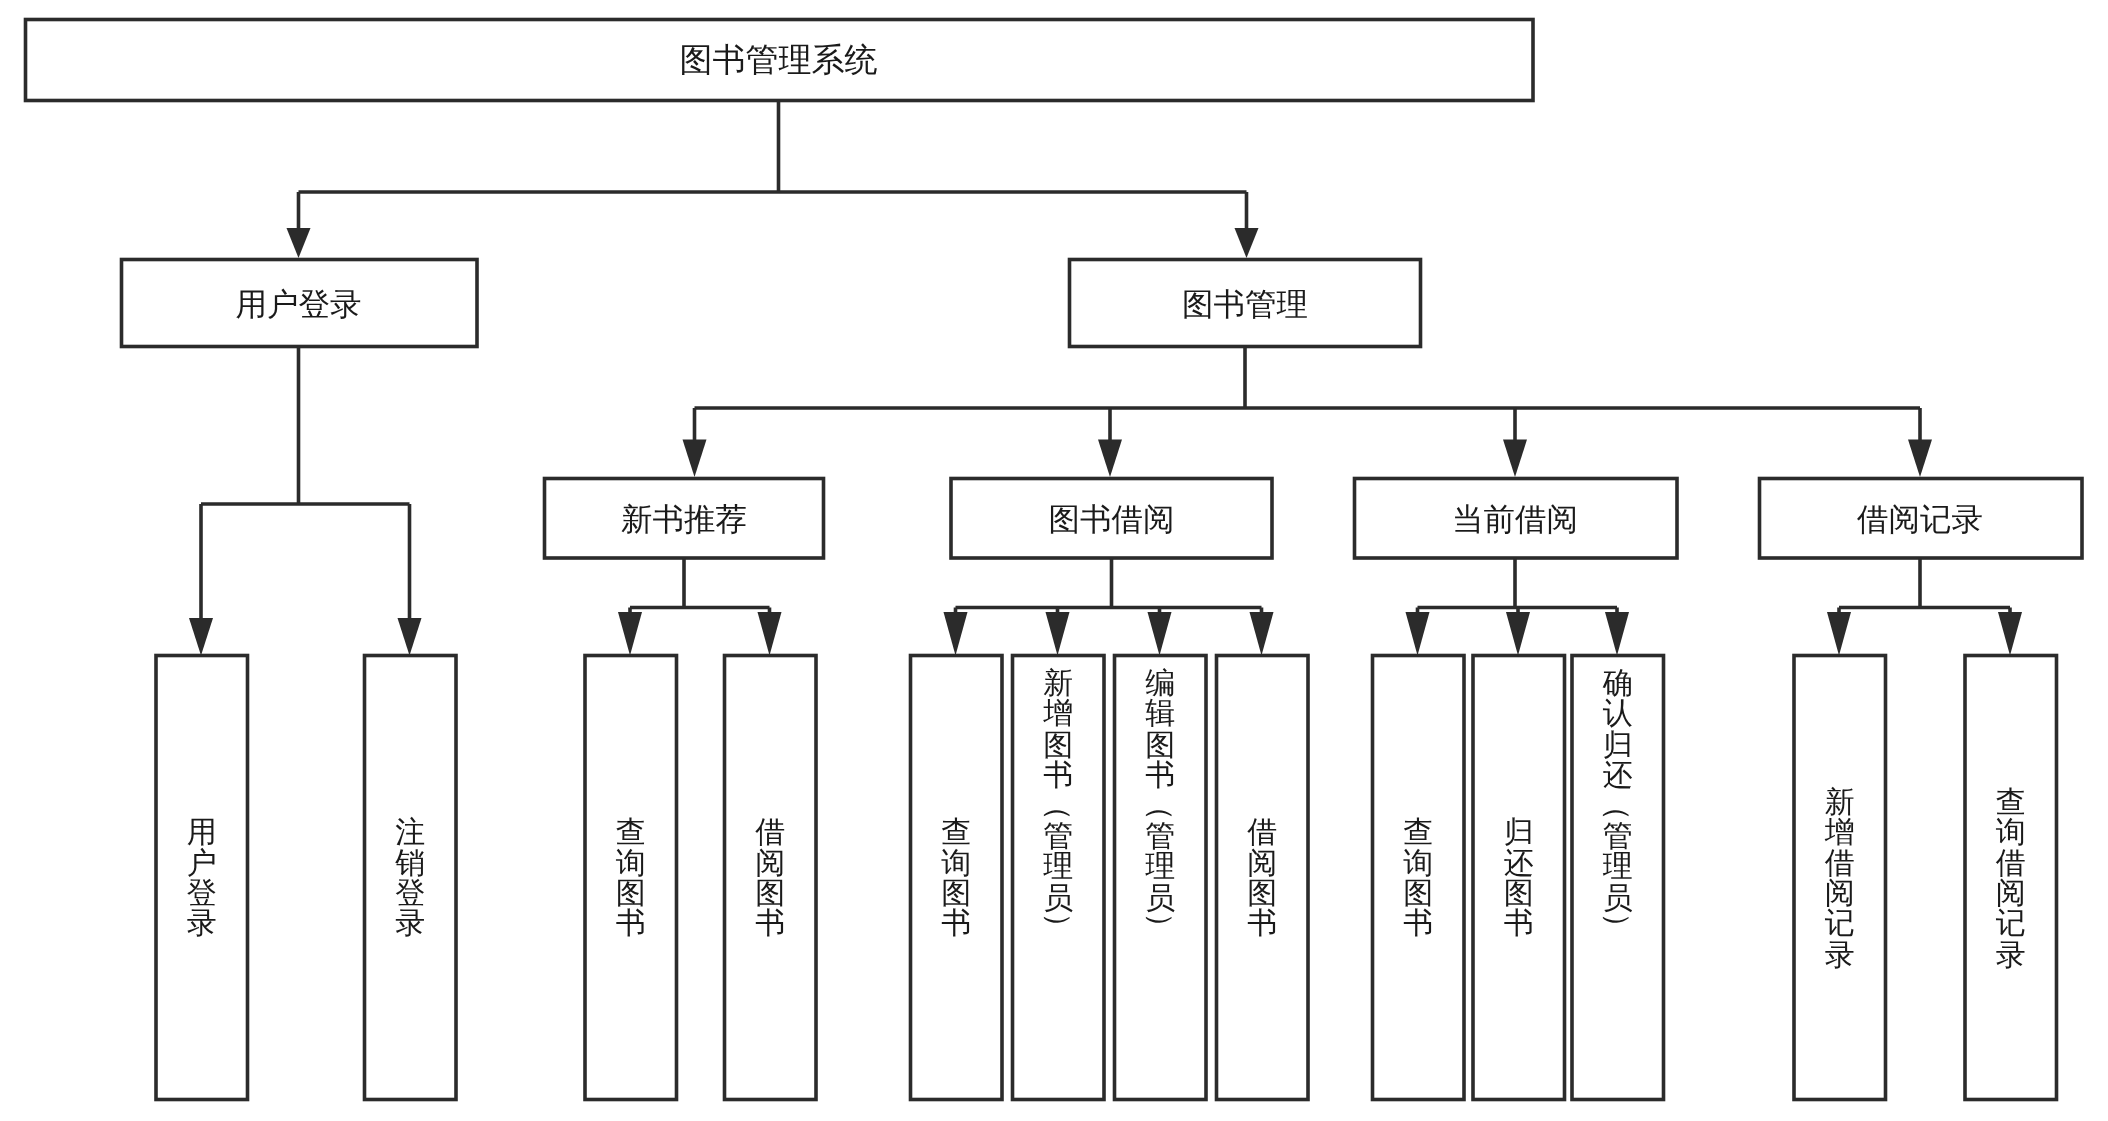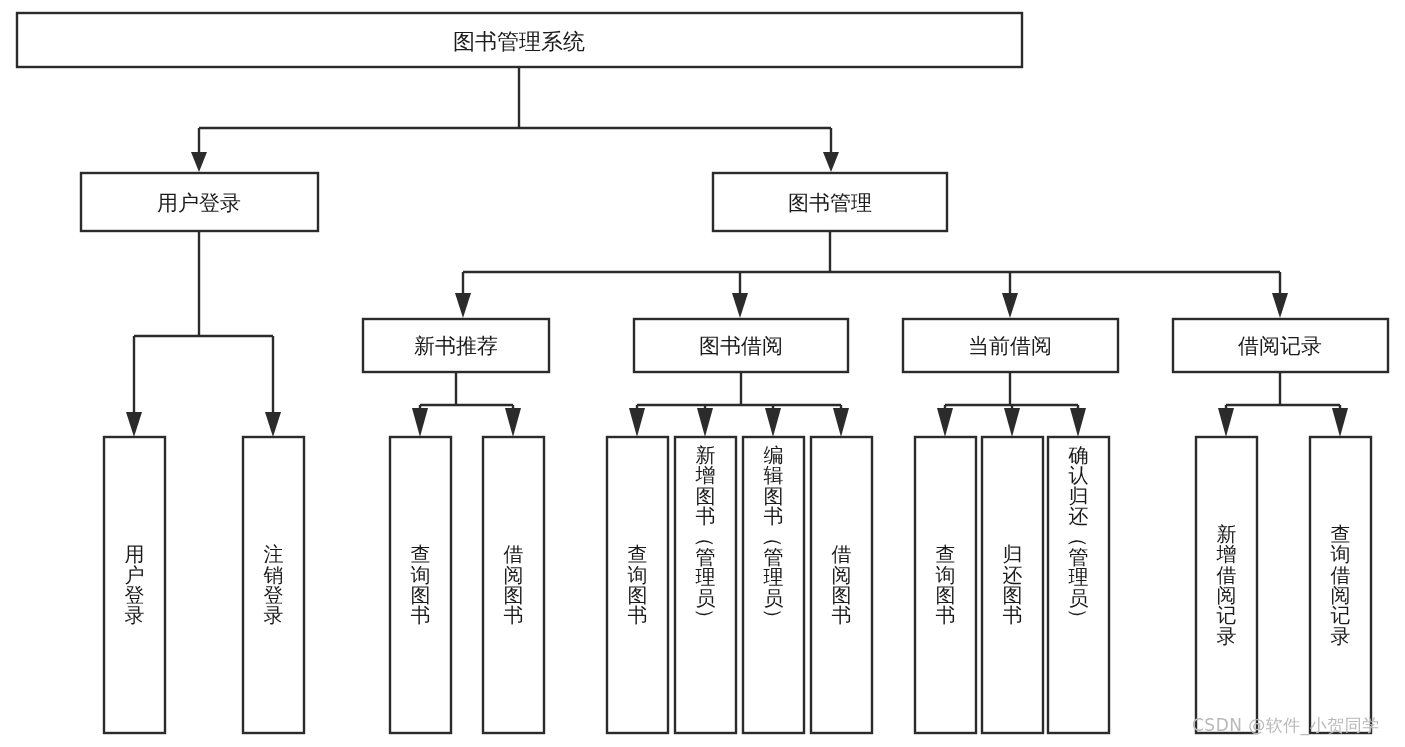--- a/index.html
+++ b/index.html
@@ -313,15 +313,14 @@
     </div>
   <div class="v-label" style="left:1310px; top:437px; width:61px; height:296px;">
       <span class="ch">查</span>
       <span class="ch">询</span>
       <span class="ch">借</span>
       <span class="ch">阅</span>
       <span class="ch">记</span>
       <span class="ch">录</span>
     </div>
 
-  <div id="watermark">CSDN @软件_小贺同学</div>
 
 </div>
 
 </body></html>

